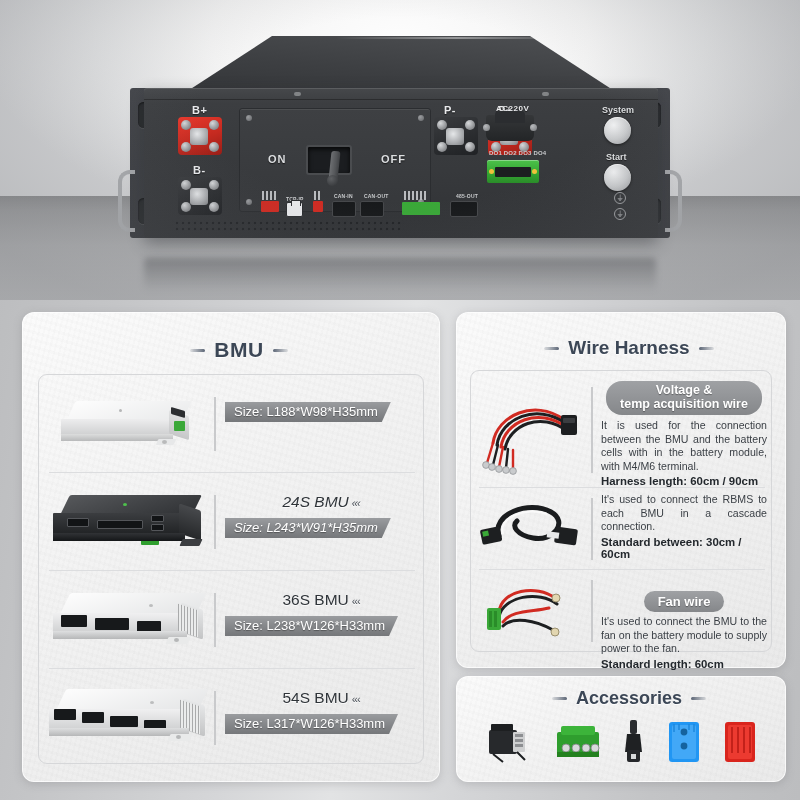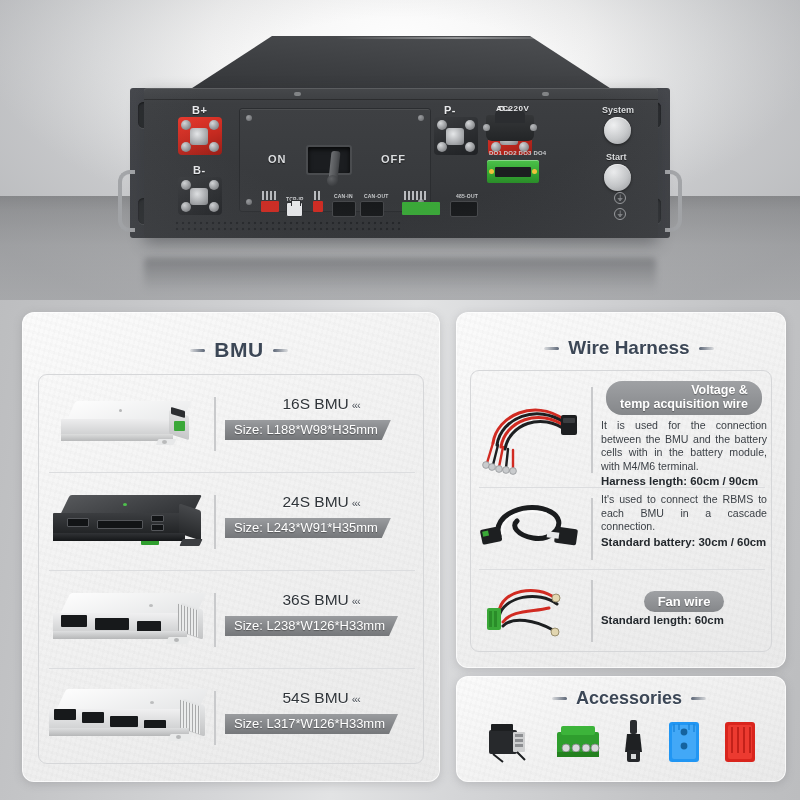--- a/index.html
+++ b/index.html
@@ -215,21 +215,21 @@
   .dev { position: absolute; }
   .dev .top { position: absolute; border-radius: 2px; }
   .dev .front { position: absolute; border-radius: 1px; }
   .dev .side { position: absolute; }
 
   
   .wh-row { position: absolute; }
   .wh-pill {
     display: inline-block; padding: 3px 14px; border-radius: 13px;
     background: linear-gradient(180deg, #9fa1a4, #85878a);
-    color: #fff; font-weight: bold; text-align: right;
+    color: #fff; font-weight: bold; text-align: center;
     text-shadow: 0 1px 1px rgba(0,0,0,.35);
   }
   .wh-pill.two { border-radius: 16px; padding: 2px 14px 4px; line-height: 1.12; }
   .wh-desc { color: #3a3f45; font-size: 10.6px; line-height: 1.28; text-align: justify; }
   .wh-std { color: #23282d; font-size: 11.4px; font-weight: bold; margin-top: 2px; }
   .wh-divider { position: absolute; width: 2px; background: #c9cacc; }
 
   
   .acc-item { position: absolute; }
 </style>
@@ -373,26 +373,25 @@
           <div style="position:absolute;left:113px;top:20px;width:11px;height:10px;background:#3aa838;border-radius:1px;"></div>
           <div style="position:absolute;left:110px;top:8px;width:14px;height:7px;background:#2c2e31;border-radius:1px;transform:skewY(16deg);"></div>
           <div style="position:absolute;left:0;top:33px;width:112px;height:7px;background:linear-gradient(180deg,#dcdddd,#b8b9ba);"></div>
           <div style="position:absolute;left:96px;top:38px;width:18px;height:6px;background:#e7e8e9;border-radius:1px;transform:skewX(-24deg);"></div>
           <div style="position:absolute;left:101px;top:39px;width:5px;height:4px;border-radius:50%;background:#b9babb;"></div>
           <div style="position:absolute;left:58px;top:8px;width:3px;height:3px;border-radius:50%;background:#b6b7b8;"></div>
         </div>
       </div>
       <div class="bmu-divider" style="left:175px;top:22px;height:54px;"></div>
       <div class="bmu-text" style="left:186px;top:20px;width:192px;">
-        <div class="bmu-name"><span>16S BMU</span><span class="chev">«‹</span></div>
         <div style="margin-top:7px;"><span class="size-badge">Size: L188*W98*H35mm</span></div>
       </div>
     </div>
 
-    <div class="bmu-row" style="left:0;top:98px;width:386px;height:97px;">
+    <div class="bmu-row" style="left:0;top:98px;width:386px;height:97px;font-style:italic;">
       <div class="bmu-thumb">
         <div class="dev" style="left:14px;top:22px;width:148px;height:54px;">
           <div class="top" style="left:12px;top:0;width:132px;height:20px;background:linear-gradient(160deg,#56585b,#2f3134);transform:skewX(-26deg);"></div>
           <div class="front" style="left:0;top:18px;width:130px;height:22px;background:linear-gradient(180deg,#3b3d40,#202224);"></div>
           <div class="side" style="left:126px;top:12px;width:22px;height:30px;background:linear-gradient(180deg,#47494c,#26282a);transform:skewY(18deg);border-radius:2px;"></div>
           <div style="position:absolute;left:14px;top:23px;width:22px;height:9px;background:#121416;border:1px solid #54565a;border-radius:1px;"></div>
           <div style="position:absolute;left:44px;top:25px;width:46px;height:9px;background:#121416;border:1px solid #54565a;border-radius:1px;"></div>
           <div style="position:absolute;left:98px;top:20px;width:13px;height:7px;background:#121416;border:1px solid #54565a;border-radius:1px;"></div>
           <div style="position:absolute;left:98px;top:29px;width:13px;height:7px;background:#121416;border:1px solid #54565a;border-radius:1px;"></div>
           <div style="position:absolute;left:88px;top:42px;width:18px;height:8px;background:#2f9e2e;border-radius:1px;"></div>
@@ -513,21 +512,21 @@
           <path d="M26 38 C20 22, 50 10, 70 18" fill="none" stroke="#fafafa" stroke-width="2"></path>
           <rect x="4" y="32" width="20" height="15" rx="2" fill="#1d1f21" transform="rotate(-12 14 39)"></rect>
           <rect x="6" y="34" width="6" height="5" fill="#3aa838" transform="rotate(-12 14 39)"></rect>
           <rect x="78" y="32" width="22" height="16" rx="2" fill="#1d1f21" transform="rotate(8 89 40)"></rect>
           <rect x="70" y="36" width="12" height="6" fill="#e8e9ea" transform="rotate(8 76 39)"></rect>
         </svg>
       </div>
       <div class="wh-divider" style="position:absolute;left:120px;top:10px;height:62px;"></div>
       <div style="position:absolute;left:130px;top:4px;width:166px;">
         <div class="wh-desc" style="margin-top:1px;">It's used to connect the RBMS to each BMU in a cascade connection.</div>
-        <div class="wh-std">Standard battery: 30cm / 60cm</div>
+        <div class="wh-std">Standard between: 30cm / 60cm</div>
       </div>
     </div>
 
     <div class="wh-row" style="left:0;top:199px;width:302px;height:82px;">
       <div style="position:absolute;left:6px;top:8px;width:108px;height:68px;">
         <svg width="108" height="68" viewBox="0 0 108 68">
           <g fill="none" stroke-linecap="round">
             <path d="M22 34 C24 12, 60 6, 78 20" stroke="#d12b22" stroke-width="3"></path>
             <path d="M22 39 C26 18, 62 12, 80 26" stroke="#1d1f21" stroke-width="3"></path>
             <path d="M26 44 C34 32, 56 34, 72 30" stroke="#d12b22" stroke-width="3"></path>
@@ -538,20 +537,21 @@
           <rect x="17" y="33" width="3" height="16" fill="#2a8c29"></rect>
           <circle cx="79" cy="20" r="4" fill="#e2d6b0" stroke="#9a8f6e"></circle>
           <circle cx="78" cy="54" r="4" fill="#e2d6b0" stroke="#9a8f6e"></circle>
         </svg>
       </div>
       <div class="wh-divider" style="position:absolute;left:120px;top:10px;height:62px;"></div>
       <div style="position:absolute;left:130px;top:21px;width:166px;">
         <div style="text-align:center;">
           <span class="wh-pill" style="font-size:13px;">Fan wire</span>
         </div>
+        <div class="wh-desc" style="margin-top:3px;">It's used to connect the BMU to the fan on the battery module to supply power to the fan.</div>
         <div class="wh-std">Standard length: 60cm</div>
       </div>
     </div>
   </div>
 </div>
 
 <div class="card" style="left:456px;top:676px;width:330px;height:106px;">
   <div class="card-title" style="margin-top:12px;font-size:18px;">
     <span class="dash"></span>
     <span>Accessories</span>

